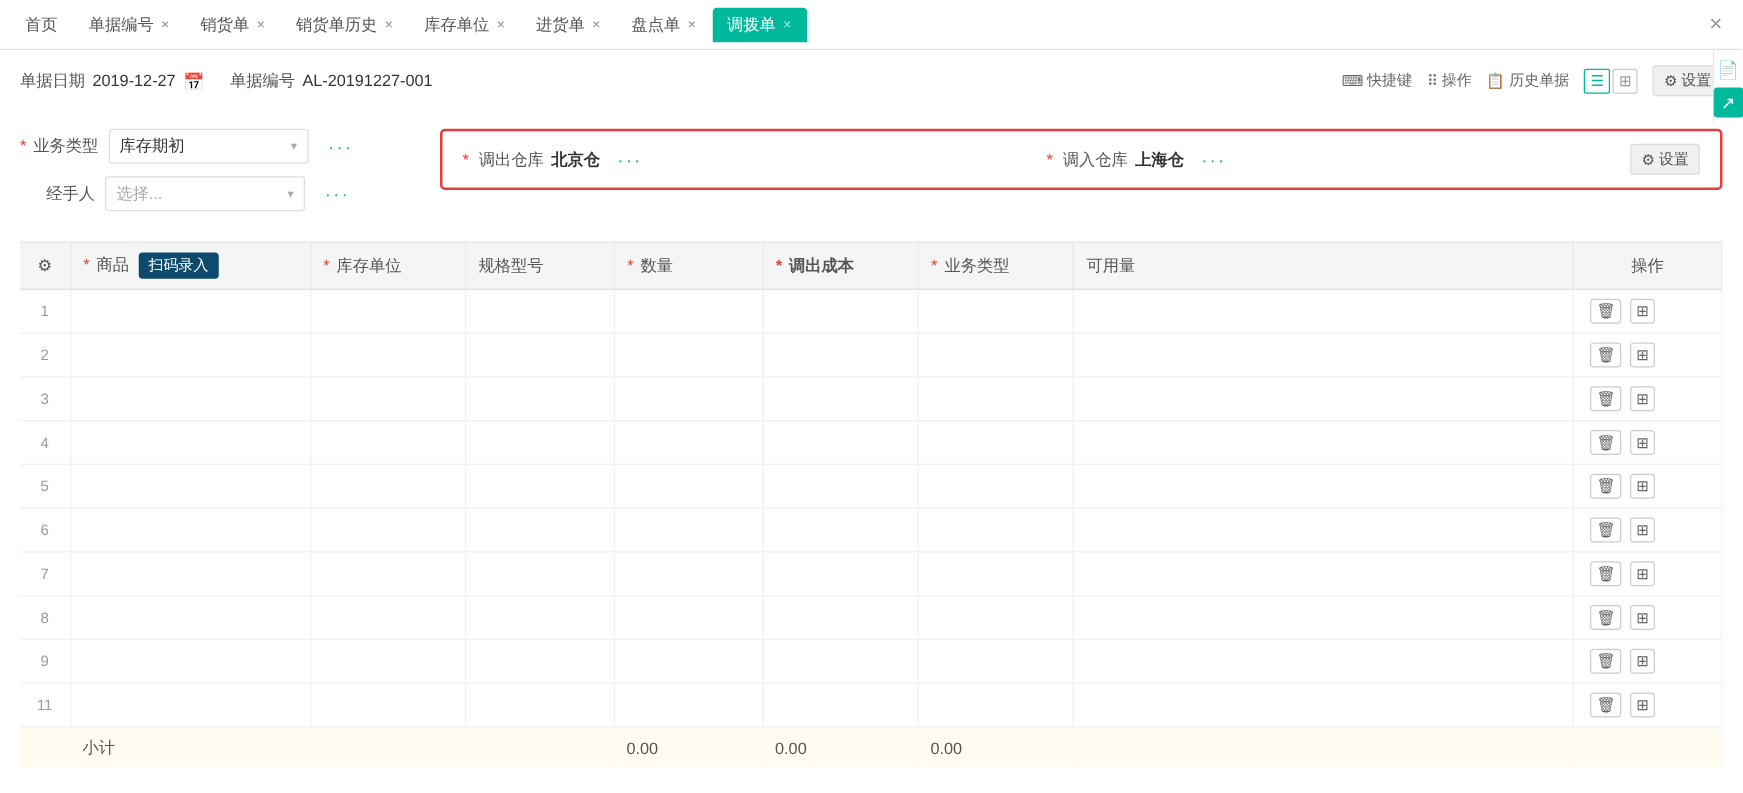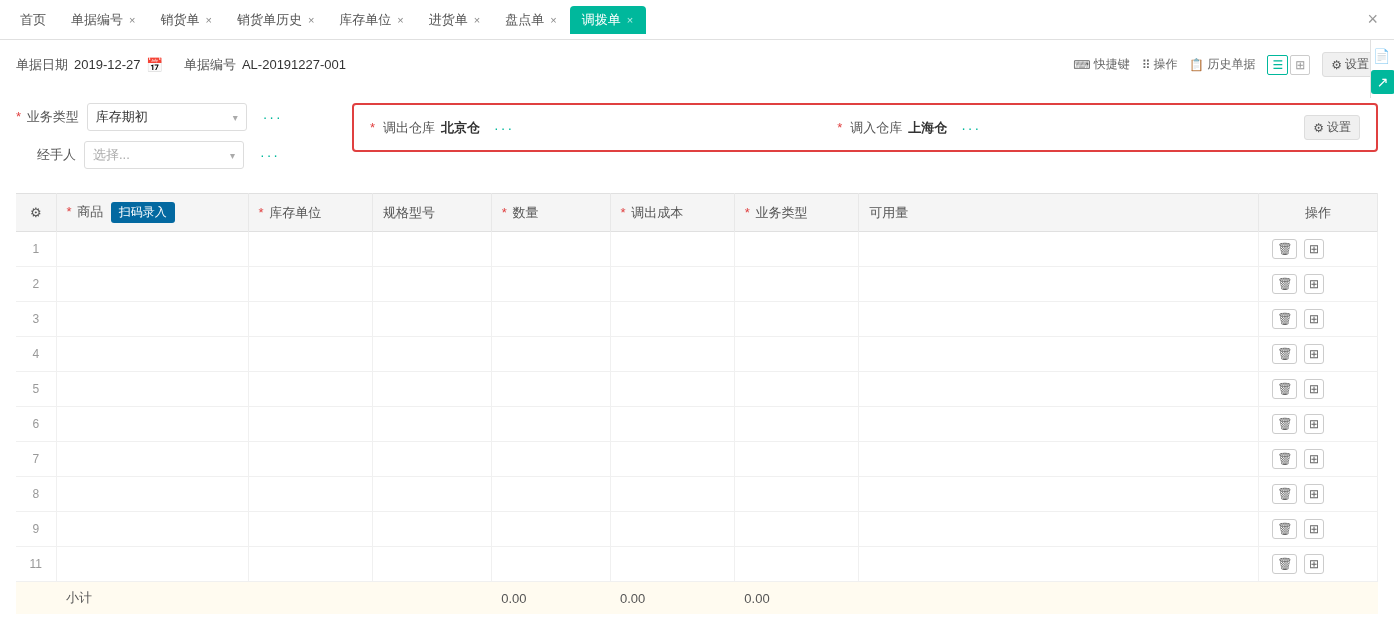--- a/index.html
+++ b/index.html
@@ -101,21 +101,21 @@
     }
     .data-table tbody td:first-child { text-align: center; color: #999; font-size: 12px; }
     .data-table tfoot tr {
       background: #fffbf0; border-top: 1px solid #e0e0e0;
     }
     .data-table tfoot td {
       padding: 7px 10px; font-size: 13px; color: #555;
     }
 
     .scan-btn {
-      background: #0369a1; color: #fff; border: none; border-radius: 3px;
+      background: #0c4a6e; color: #fff; border: none; border-radius: 3px;
       padding: 2px 8px; font-size: 12px; cursor: pointer; margin-left: 4px;
     }
 
     .op-btn {
       background: none; border: 1px solid #ccc; border-radius: 3px;
       padding: 2px 4px; cursor: pointer; font-size: 12px; color: #666;
       margin-left: 3px;
     }
 
     .ops-col { white-space: nowrap; }
@@ -272,21 +272,21 @@
             <span class="required-star">*</span>
             <span>库存单位</span>
           </th>
           <th style="min-width:80px;">
             <span>规格型号</span>
           </th>
           <th style="min-width:80px;">
             <span class="required-star">*</span>
             <span>数量</span>
           </th>
-          <th style="min-width:80px;">
+          <th style="min-width:80px;font-weight:bold;">
             <span class="required-star">*</span>
             <span>调出成本</span>
           </th>
           <th style="min-width:80px;">
             <span class="required-star">*</span>
             <span>业务类型</span>
           </th>
           <th style="min-width:80px; width:400px;">
             <span>可用量</span>
           </th>

